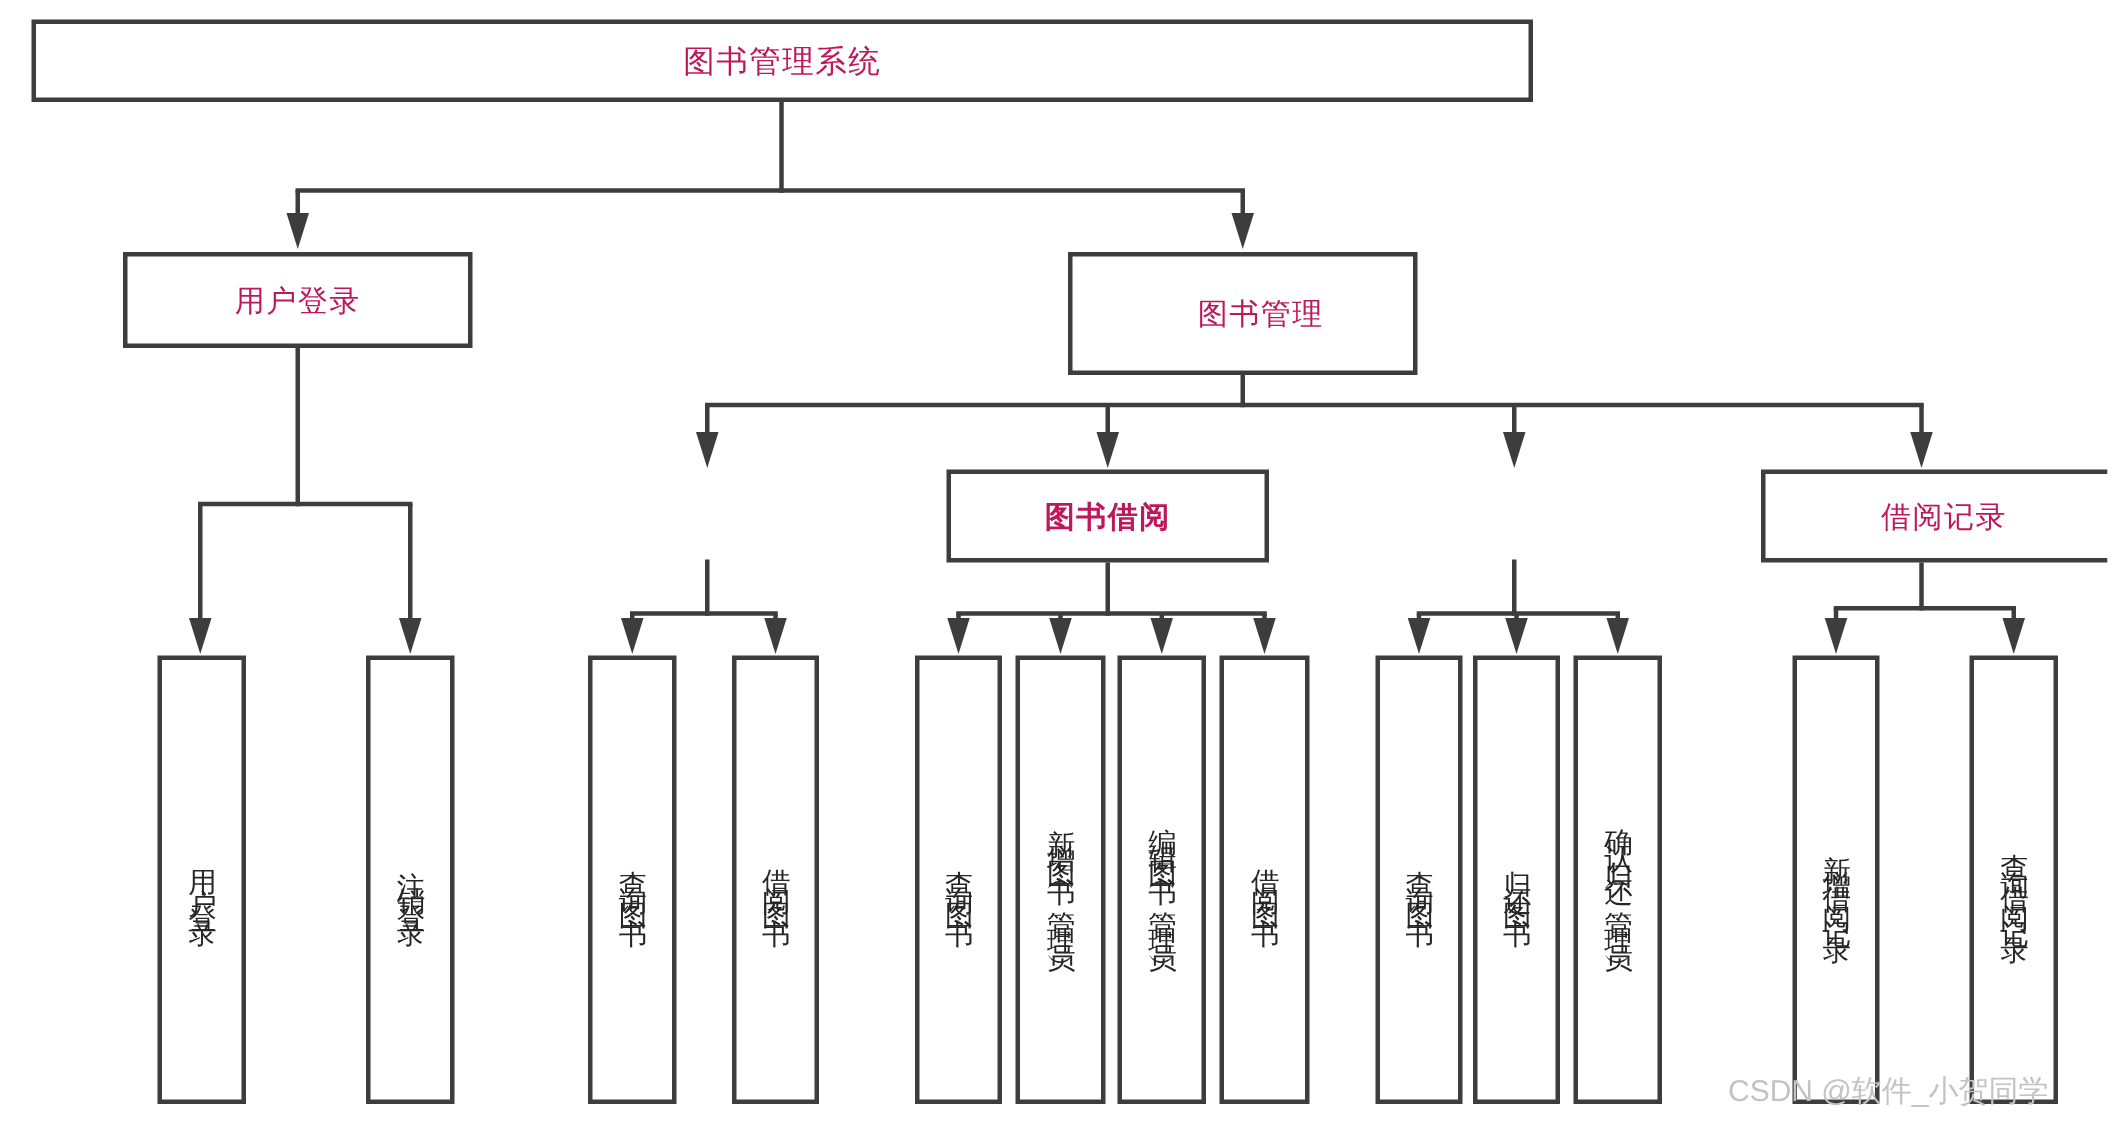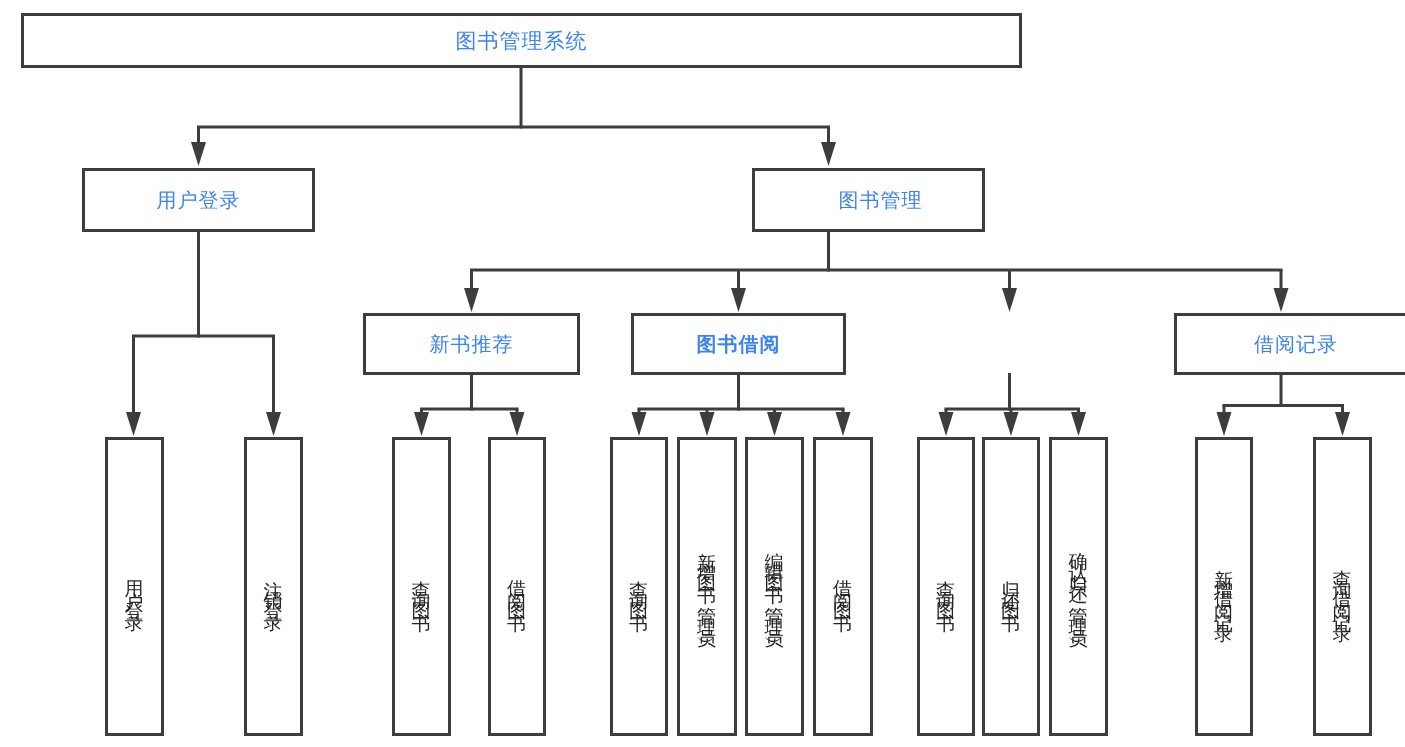--- a/index.html
+++ b/index.html
@@ -32,21 +32,21 @@
   }
   .box {
     position: absolute;
     box-sizing: border-box;
     background: #ffffff;
     border: 3px solid #3d3d3d;
     display: flex;
     align-items: center;
     justify-content: center;
     font-size: 20px;
-    color: #3b82f6;
+    color: #be185d;
     z-index: 2;
     letter-spacing: 1px;
     white-space: nowrap;
   }
   .box.root {
     font-size: 21px;
   }
   .leaf {
     position: absolute;
     top: 437px;
@@ -154,23 +154,22 @@
       <path d="M1224,405.5 V426"></path>
       <path d="M1342.5,405.5 V426"></path>
       <polygon points="1216.5,412 1231.5,412 1224,436"></polygon>
       <polygon points="1335,412 1350,412 1342.5,436"></polygon>
     </g>
   </svg>
 
   <div class="box root" style="left:21px; top:13px; width:1001px; height:55px;">图书管理系统</div>
 
   <div class="box" style="left:82px; top:168px; width:233px; height:64px;">用户登录</div>
-  <div class="box" style="left:752px; top:168px; width:233px; height:64px;padding-left:24px;">图书管理</div>
-
-  <div class="box" style="left:363px; top:313px; width:217px; height:62px;">新书推荐</div>
+  <div class="box" style="left:712px; top:168px; width:233px; height:82px;padding-left:24px;">图书管理</div>
+
   <div class="box" style="left:631px; top:313px; width:215px; height:62px;font-weight:bold;">图书借阅</div>
   <div class="box" style="left:1174px; top:313px; width:244px; height:62px;">借阅记录</div>
 
   <div class="leaf" style="left:105px; width:59px;">
     <span class="vtext">用户登录</span>
   </div>
   <div class="leaf" style="left:244px; width:59px;">
     <span class="vtext">注销登录</span>
   </div>
 
@@ -204,14 +203,15 @@
     <span class="vtext">确认归还（管理员）</span>
   </div>
 
   <div class="leaf" style="left:1195px; width:58px;">
     <span class="vtext">新增借阅记录</span>
   </div>
   <div class="leaf" style="left:1313px; width:59px;">
     <span class="vtext">查询借阅记录</span>
   </div>
 
+  <div class="watermark">CSDN @软件_小贺同学</div>
 
 </div>
 
 </body></html>

